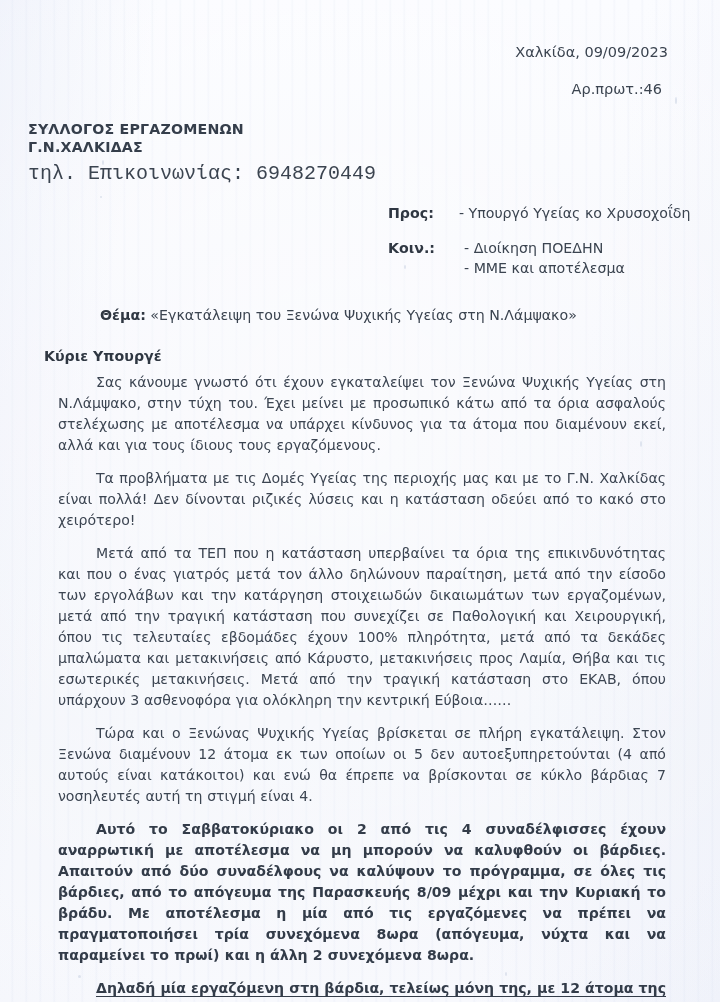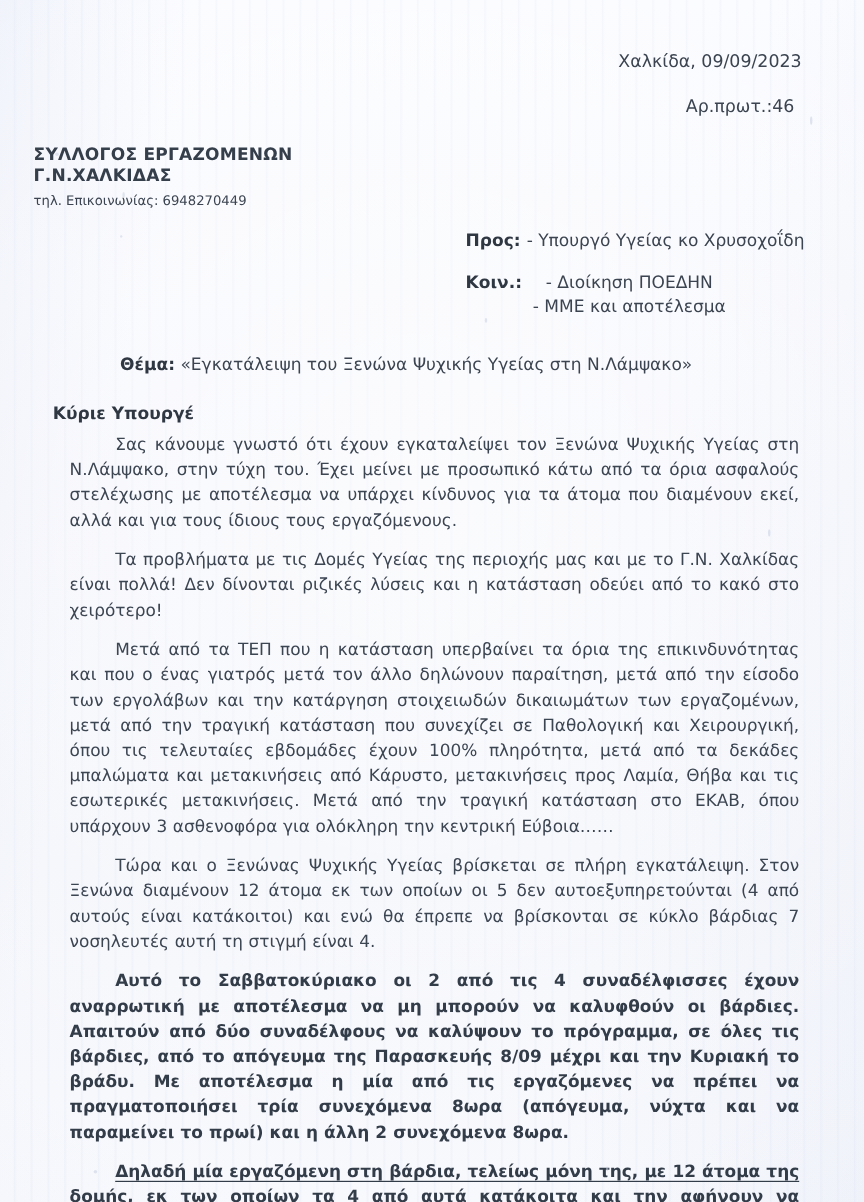--- a/index.html
+++ b/index.html
@@ -74,45 +74,46 @@
     line-height: 1.26;
   }
   .letterhead .org1,
   .letterhead .org2 {
     font-weight: bold;
     font-size: 14.2px;
     letter-spacing: .2px;
     color: #353e4b;
   }
   .letterhead .tel {
-    font-size: 11px;
+    font-size: 20px;
     margin-top: 4px;
     color: #3b4450;
+    font-family: Liberation Mono, monospace;
   }
 
   
   .addr {
     margin-top: 18px;
     padding-left: 388px;
     font-size: 14.2px;
     line-height: 1.33;
     color: #3b4450;
   }
   .addr .row {
     display: flex;
     align-items: flex-start;
+    gap: 20px;
   }
   .addr .lbl {
     font-weight: bold;
     white-space: nowrap;
     color: #2f3742;
   }
   .addr .val {
     padding-left: 5px;
-    text-align: center;
   }
   .addr .koin {
     margin-top: 16px;
   }
   .addr .koin .lbl {
     min-width: 44px;
   }
   .addr .koin .val {
     padding-left: 9px;
   }

